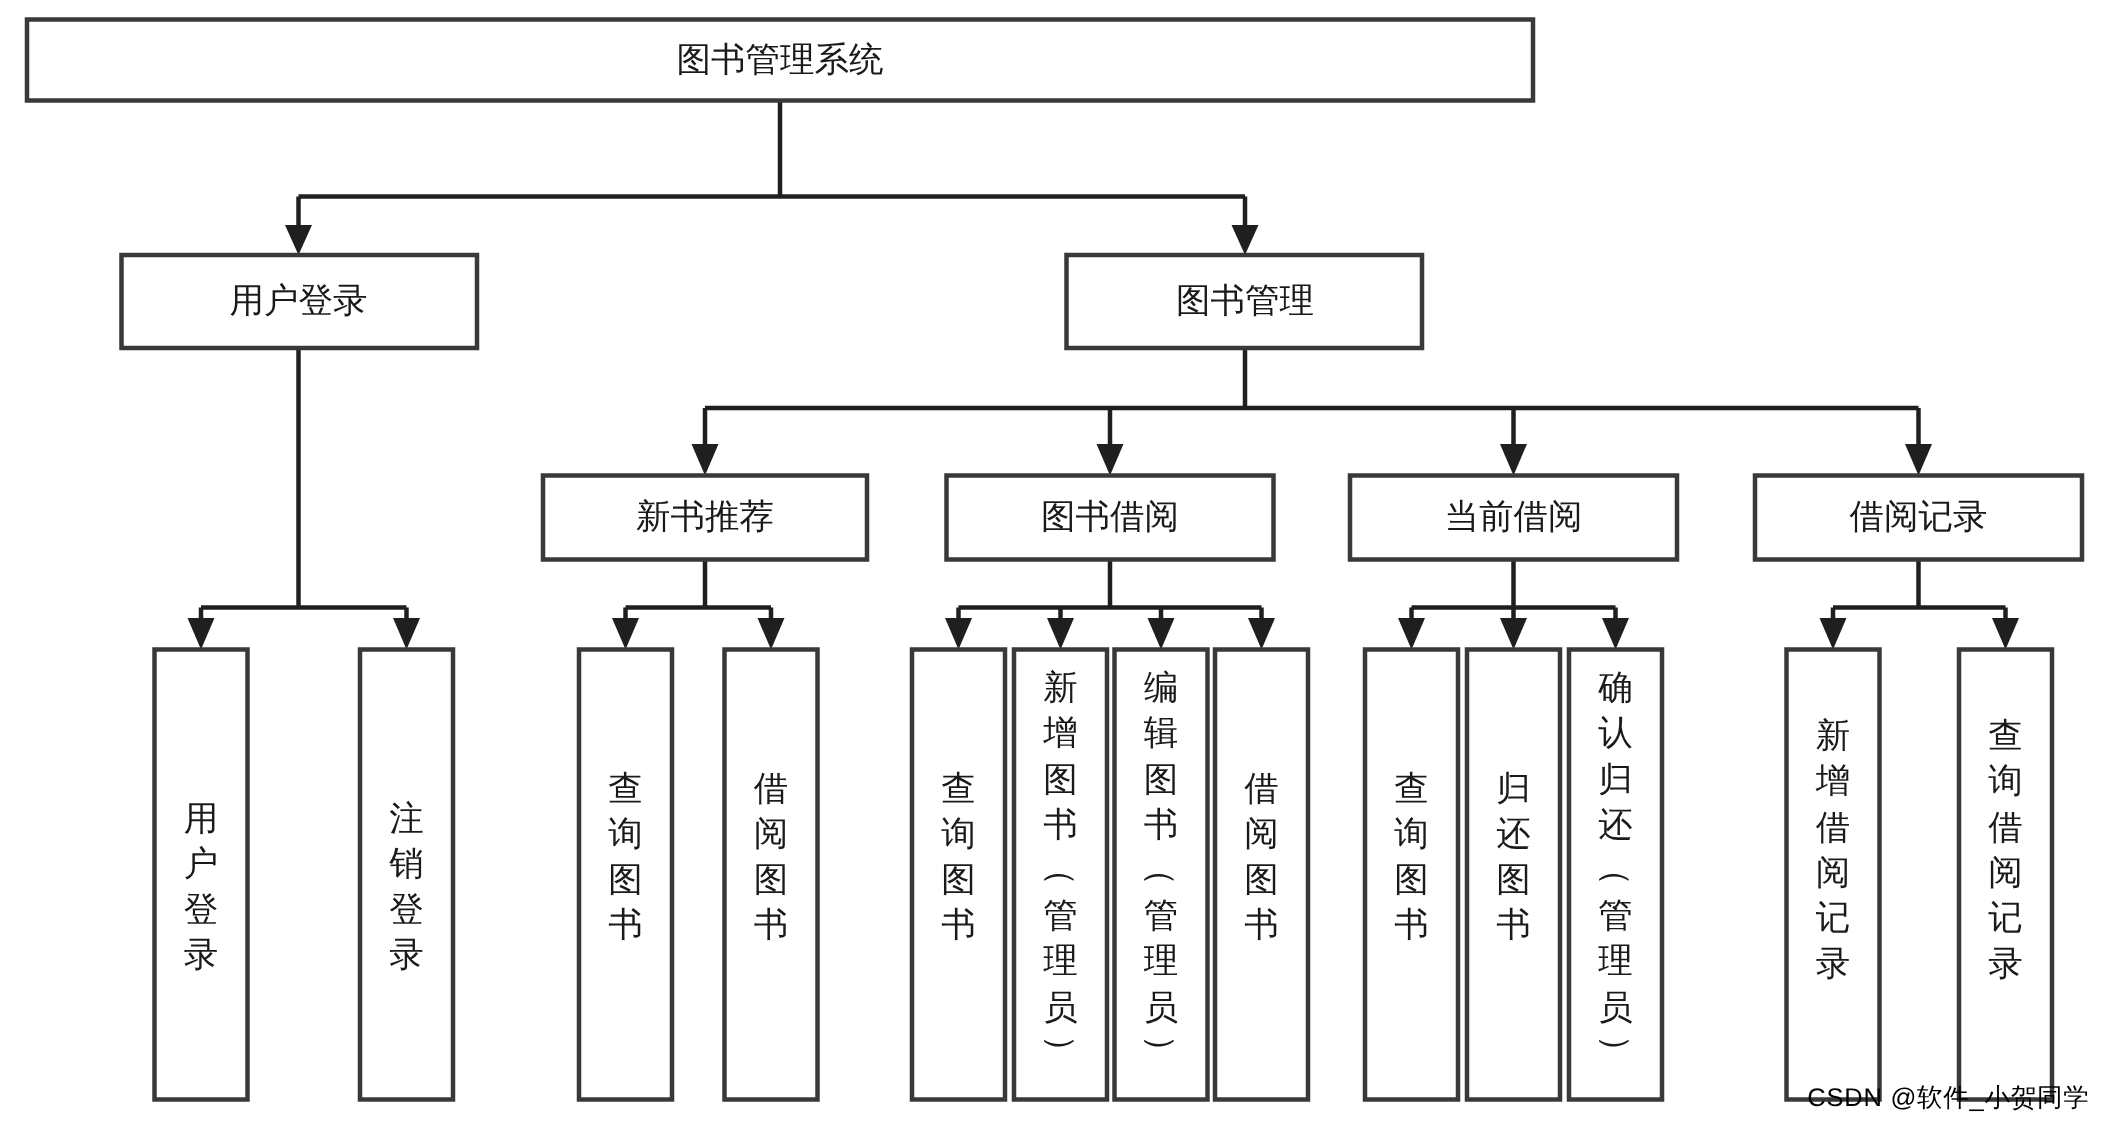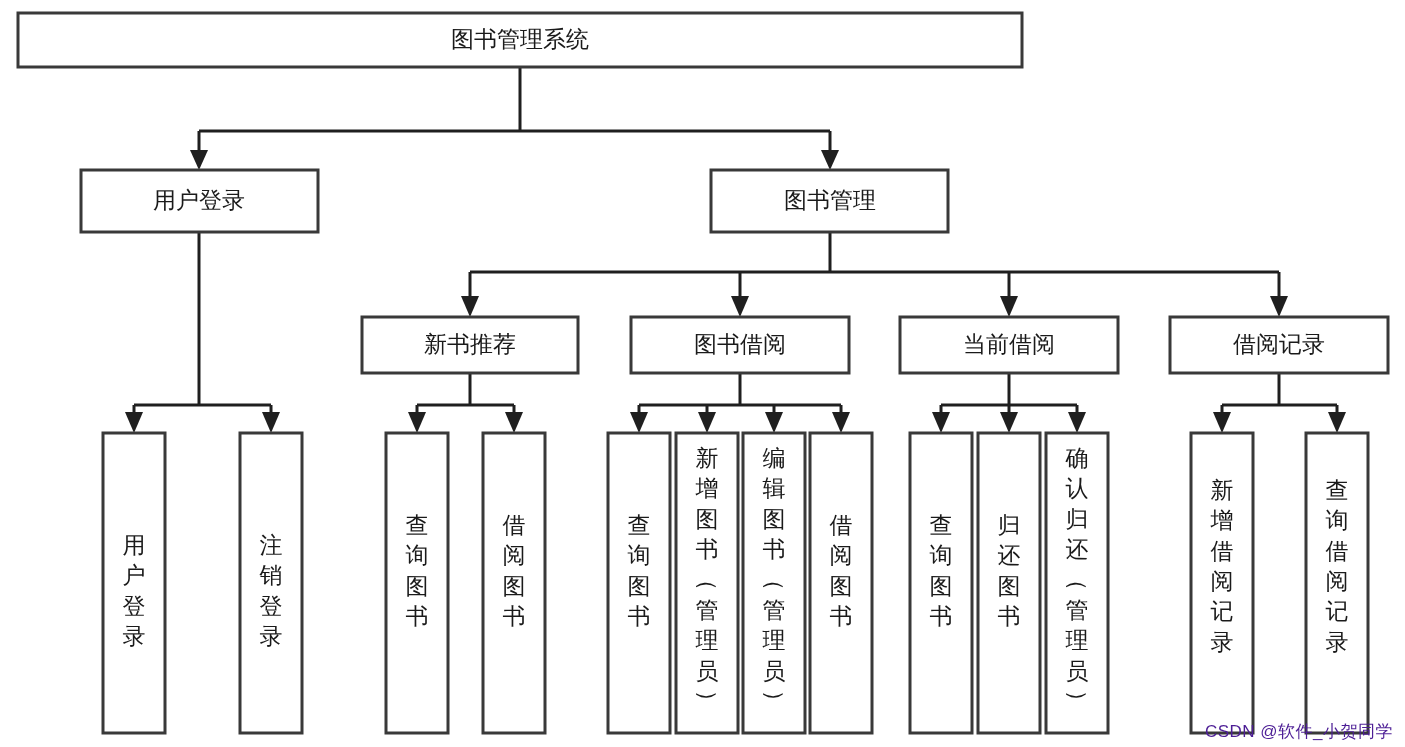--- a/index.html
+++ b/index.html
@@ -62,21 +62,21 @@
     white-space: nowrap;
   }
   .vert-text-wrap > span {
     display: block;
   }
   .watermark {
     position: absolute;
     right: 12px;
     bottom: 4px;
     font-size: 17px;
-    color: #4c1d95;
+    color: #000000;
     font-family: "Liberation Sans", "DejaVu Sans", sans-serif;
     letter-spacing: 0.5px;
     user-select: none;
   }
 </style>
 </head>
 <body>
 
 <div id="diagram-root">
 

